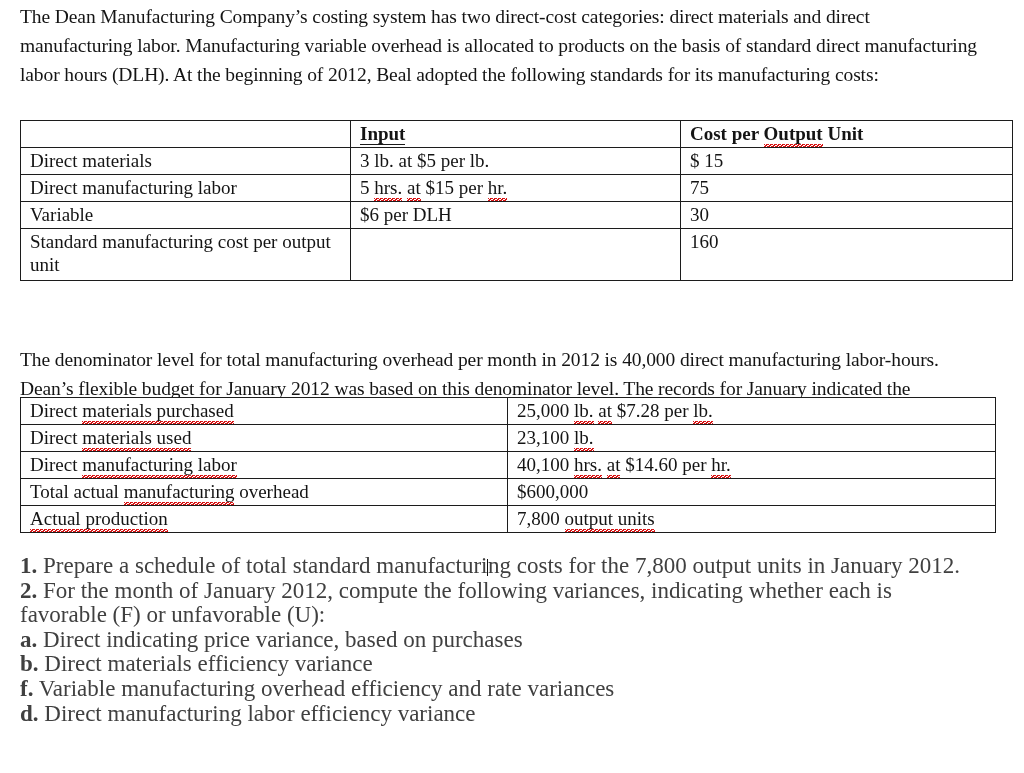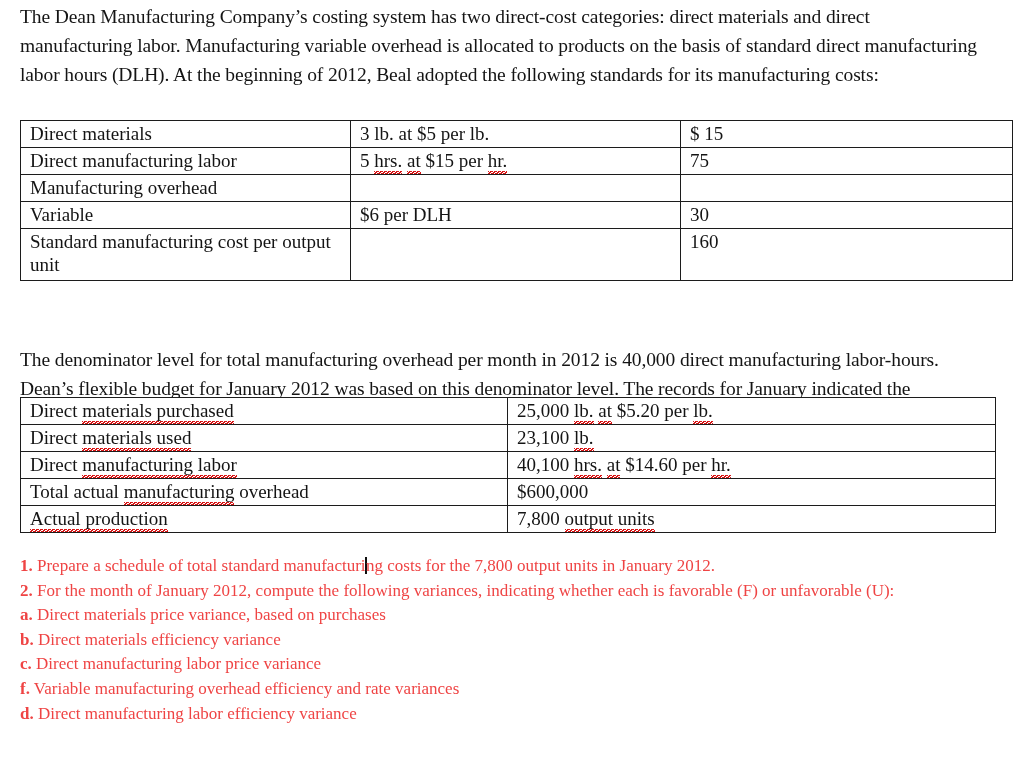--- a/index.html
+++ b/index.html
@@ -102,23 +102,23 @@
     background-position: left bottom 0px;
     padding-bottom: 3px;
   }
 
   
   #requirements {
     position: absolute;
     left: 20px;
     top: 554px;
     width: 960px;
-    font-size: 17px;
+    font-size: 23px;
     line-height: 24.6px;
-    color: #ef4444;
+    color: #404040;
   }
   #requirements .req-line {
     white-space: normal;
   }
   #requirements .marker {
     font-weight: bold;
   }
 
   
   .caret {
@@ -132,40 +132,44 @@
 </style>
 </head>
 <body>
 
 <div id="page">
 
   <div class="para" id="intro-paragraph">The Dean Manufacturing Company’s costing system has two direct-cost categories: direct materials and direct manufacturing labor. Manufacturing variable overhead is allocated to products on the basis of standard direct manufacturing labor hours (DLH). At the beginning of 2012, Beal adopted the following standards for its manufacturing costs:</div>
 
   <table class="doc-table" id="standards-table">
     <tbody>
+      <tr>
+        <td class="c-label"></td>
+        <td class="c-input">
+          <span class="hdr-bold uline">Input</span>
+        </td>
+        <td class="c-cost">
+          <span class="hdr-bold">Cost per </span><span class="hdr-bold sq">Output</span><span class="hdr-bold"> Unit</span>
+        </td>
+      </tr>
 
       <tr>
         <td class="c-label">Direct materials</td>
         <td class="c-input">3 lb. at $5 per lb.</td>
         <td class="c-cost">$ 15</td>
       </tr>
 
       <tr>
         <td class="c-label">Direct manufacturing labor</td>
         <td class="c-input">
           <span>5 </span><span class="sq">hrs.</span><span> </span><span class="sq">at</span><span> $15 per </span><span class="sq">hr.</span>
         </td>
         <td class="c-cost">75</td>
       </tr>
 
-      <tr>
-        <td class="c-label">Manufacturing overhead</td>
-        <td class="c-input"></td>
-        <td class="c-cost"></td>
-      </tr>
 
       <tr>
         <td class="c-label">Variable</td>
         <td class="c-input">$6 per DLH</td>
         <td class="c-cost">30</td>
       </tr>
 
       <tr class="tall-row">
         <td class="c-label">Standard manufacturing cost per output unit</td>
         <td class="c-input"></td>
@@ -176,21 +180,21 @@
 
   <div class="para" id="denominator-paragraph">The denominator level for total manufacturing overhead per month in 2012 is 40,000 direct manufacturing labor-hours. Dean’s flexible budget for January 2012 was based on this denominator level. The records for January indicated the following:</div>
 
   <table class="doc-table" id="records-table">
     <tbody>
       <tr>
         <td class="c-item">
           <span>Direct </span><span class="sq">materials purchased</span>
         </td>
         <td class="c-value">
-          <span>25,000 </span><span class="sq">lb.</span><span> </span><span class="sq">at</span><span> $5.20 per </span><span class="sq">lb.</span>
+          <span>25,000 </span><span class="sq">lb.</span><span> </span><span class="sq">at</span><span> $7.28 per </span><span class="sq">lb.</span>
         </td>
       </tr>
 
       <tr>
         <td class="c-item">
           <span>Direct </span><span class="sq">materials used</span>
         </td>
         <td class="c-value">
           <span>23,100 </span><span class="sq">lb.</span>
         </td>
@@ -227,30 +231,27 @@
 
     <div class="req-line">
       <span class="marker">1.</span><span> Prepare a schedule of total standard manufacturi</span><span class="caret"></span><span>ng costs for the 7,800 output units in January 2012.</span>
     </div>
 
     <div class="req-line">
       <span class="marker">2.</span><span> For the month of January 2012, compute the following variances, indicating whether each is favorable (F) or unfavorable (U):</span>
     </div>
 
     <div class="req-line">
-      <span class="marker">a.</span><span> Direct materials price variance, based on purchases</span>
+      <span class="marker">a.</span><span> Direct indicating price variance, based on purchases</span>
     </div>
 
     <div class="req-line">
       <span class="marker">b.</span><span> Direct materials efficiency variance</span>
     </div>
 
-    <div class="req-line">
-      <span class="marker">c.</span><span> Direct manufacturing labor price variance</span>
-    </div>
 
     <div class="req-line">
       <span class="marker">f.</span><span> Variable manufacturing overhead efficiency and rate variances</span>
     </div>
 
     <div class="req-line">
       <span class="marker">d.</span><span> Direct manufacturing labor efficiency variance</span>
     </div>
 
   </div>

